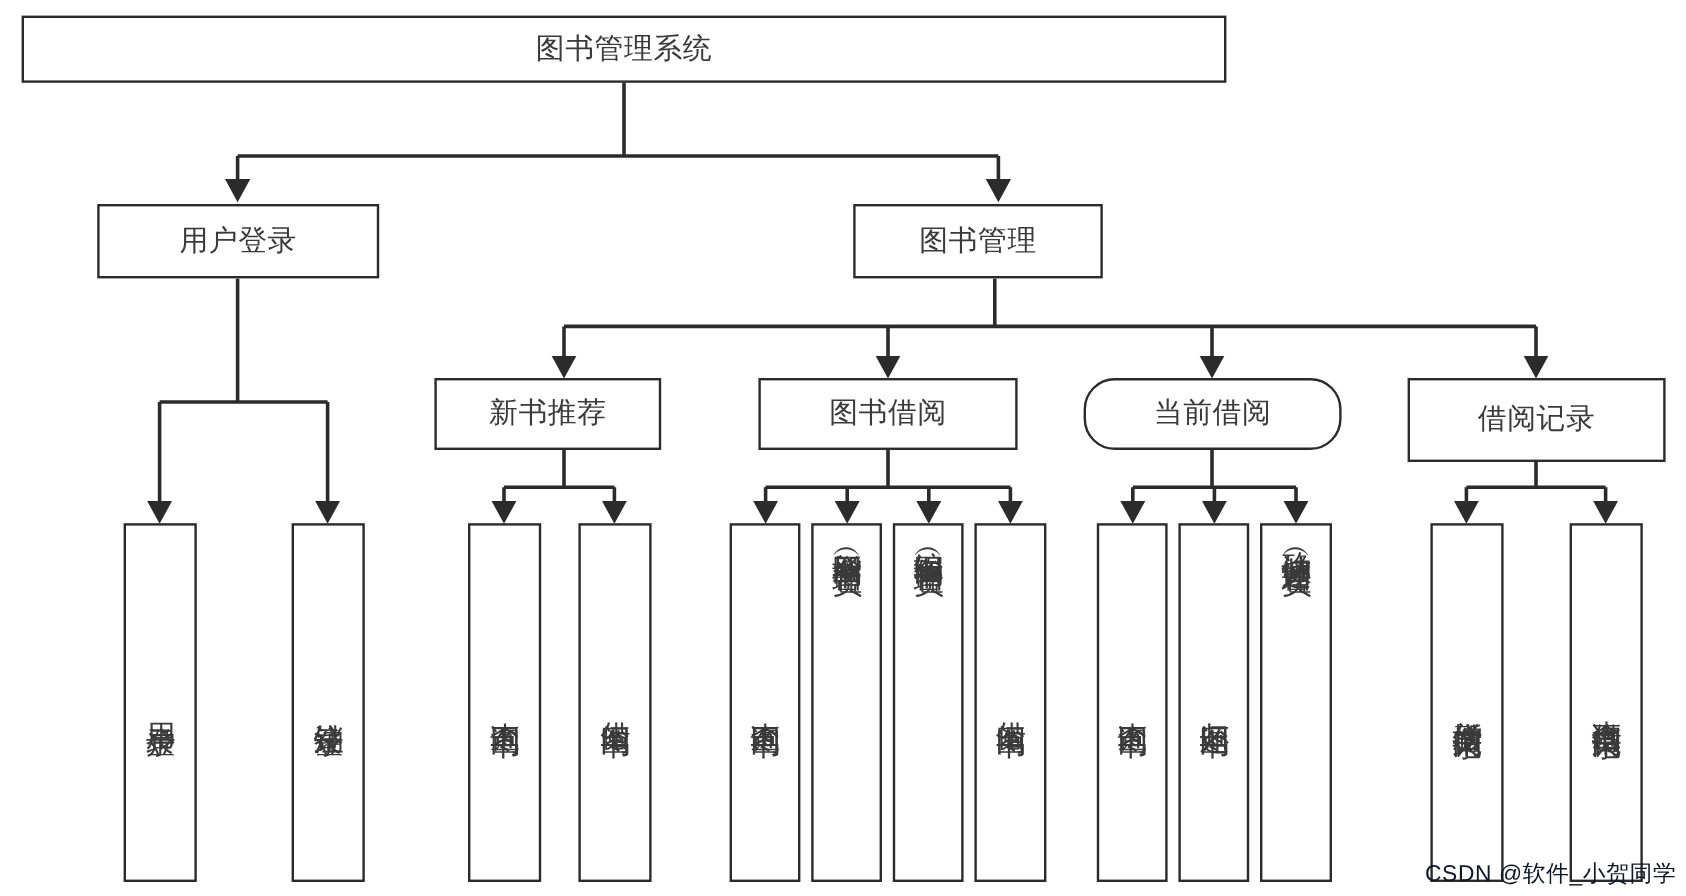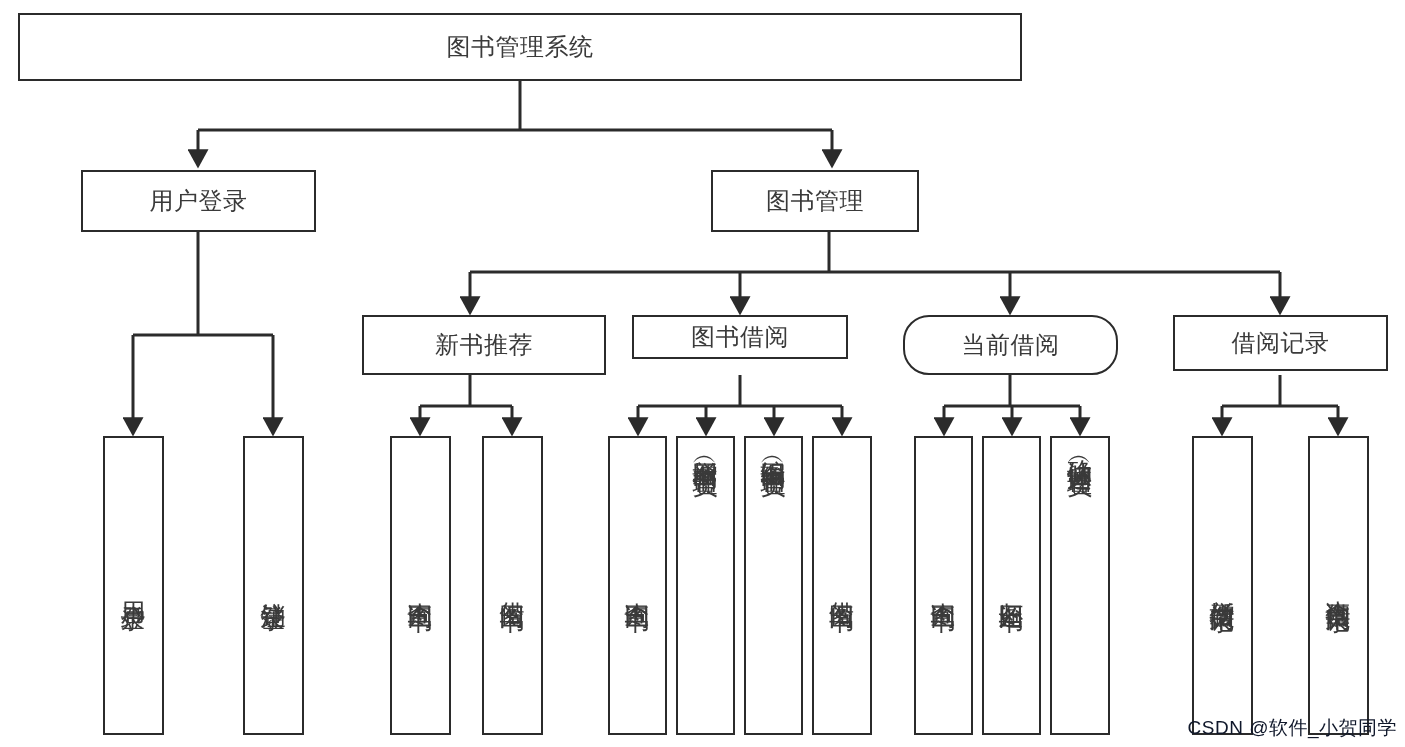--- a/index.html
+++ b/index.html
@@ -97,41 +97,41 @@
     <path d="M 1012 406 L 1012 426" marker-end="url(#arrow)"></path>
     <path d="M 1080 406 L 1080 426" marker-end="url(#arrow)"></path>
 
     <path d="M 1280 375 L 1280 406"></path>
     <path d="M 1222 406 L 1338 406"></path>
     <path d="M 1222 406 L 1222 426" marker-end="url(#arrow)"></path>
     <path d="M 1338 406 L 1338 426" marker-end="url(#arrow)"></path>
   </g>
 </svg>
 
-<div class="node-box" style="left:18px;top:13px;width:1004px;height:68px;align-items:center;">
+<div class="node-box" style="left:18px;top:13px;width:1004px;height:56px;align-items:center;">
   <span class="node-label">图书管理系统</span>
 </div>
 
 <div class="node-box" style="left:81px;top:170px;width:235px;height:62px;">
   <span class="node-label">用户登录</span>
 </div>
 <div class="node-box" style="left:711px;top:170px;width:208px;height:62px;">
   <span class="node-label">图书管理</span>
 </div>
 
-<div class="node-box" style="left:362px;top:315px;width:244px;height:60px;">
+<div class="node-box" style="left:362px;top:315px;width:189px;height:60px;">
   <span class="node-label">新书推荐</span>
 </div>
-<div class="node-box" style="left:632px;top:315px;width:216px;height:44px;">
+<div class="node-box" style="left:632px;top:315px;width:216px;height:60px;">
   <span class="node-label">图书借阅</span>
 </div>
 <div class="node-box" style="left:903px;top:315px;width:215px;height:60px;border-radius:26px;">
   <span class="node-label">当前借阅</span>
 </div>
-<div class="node-box" style="left:1173px;top:315px;width:215px;height:56px;">
+<div class="node-box" style="left:1173px;top:315px;width:215px;height:70px;">
   <span class="node-label">借阅记录</span>
 </div>
 
 <div class="leaf-box" style="left:103px;top:436px;width:61px;height:299px;">
   <span class="leaf-label">用户登录</span>
 </div>
 <div class="leaf-box" style="left:243px;top:436px;width:61px;height:299px;">
   <span class="leaf-label">注销登录</span>
 </div>
 

